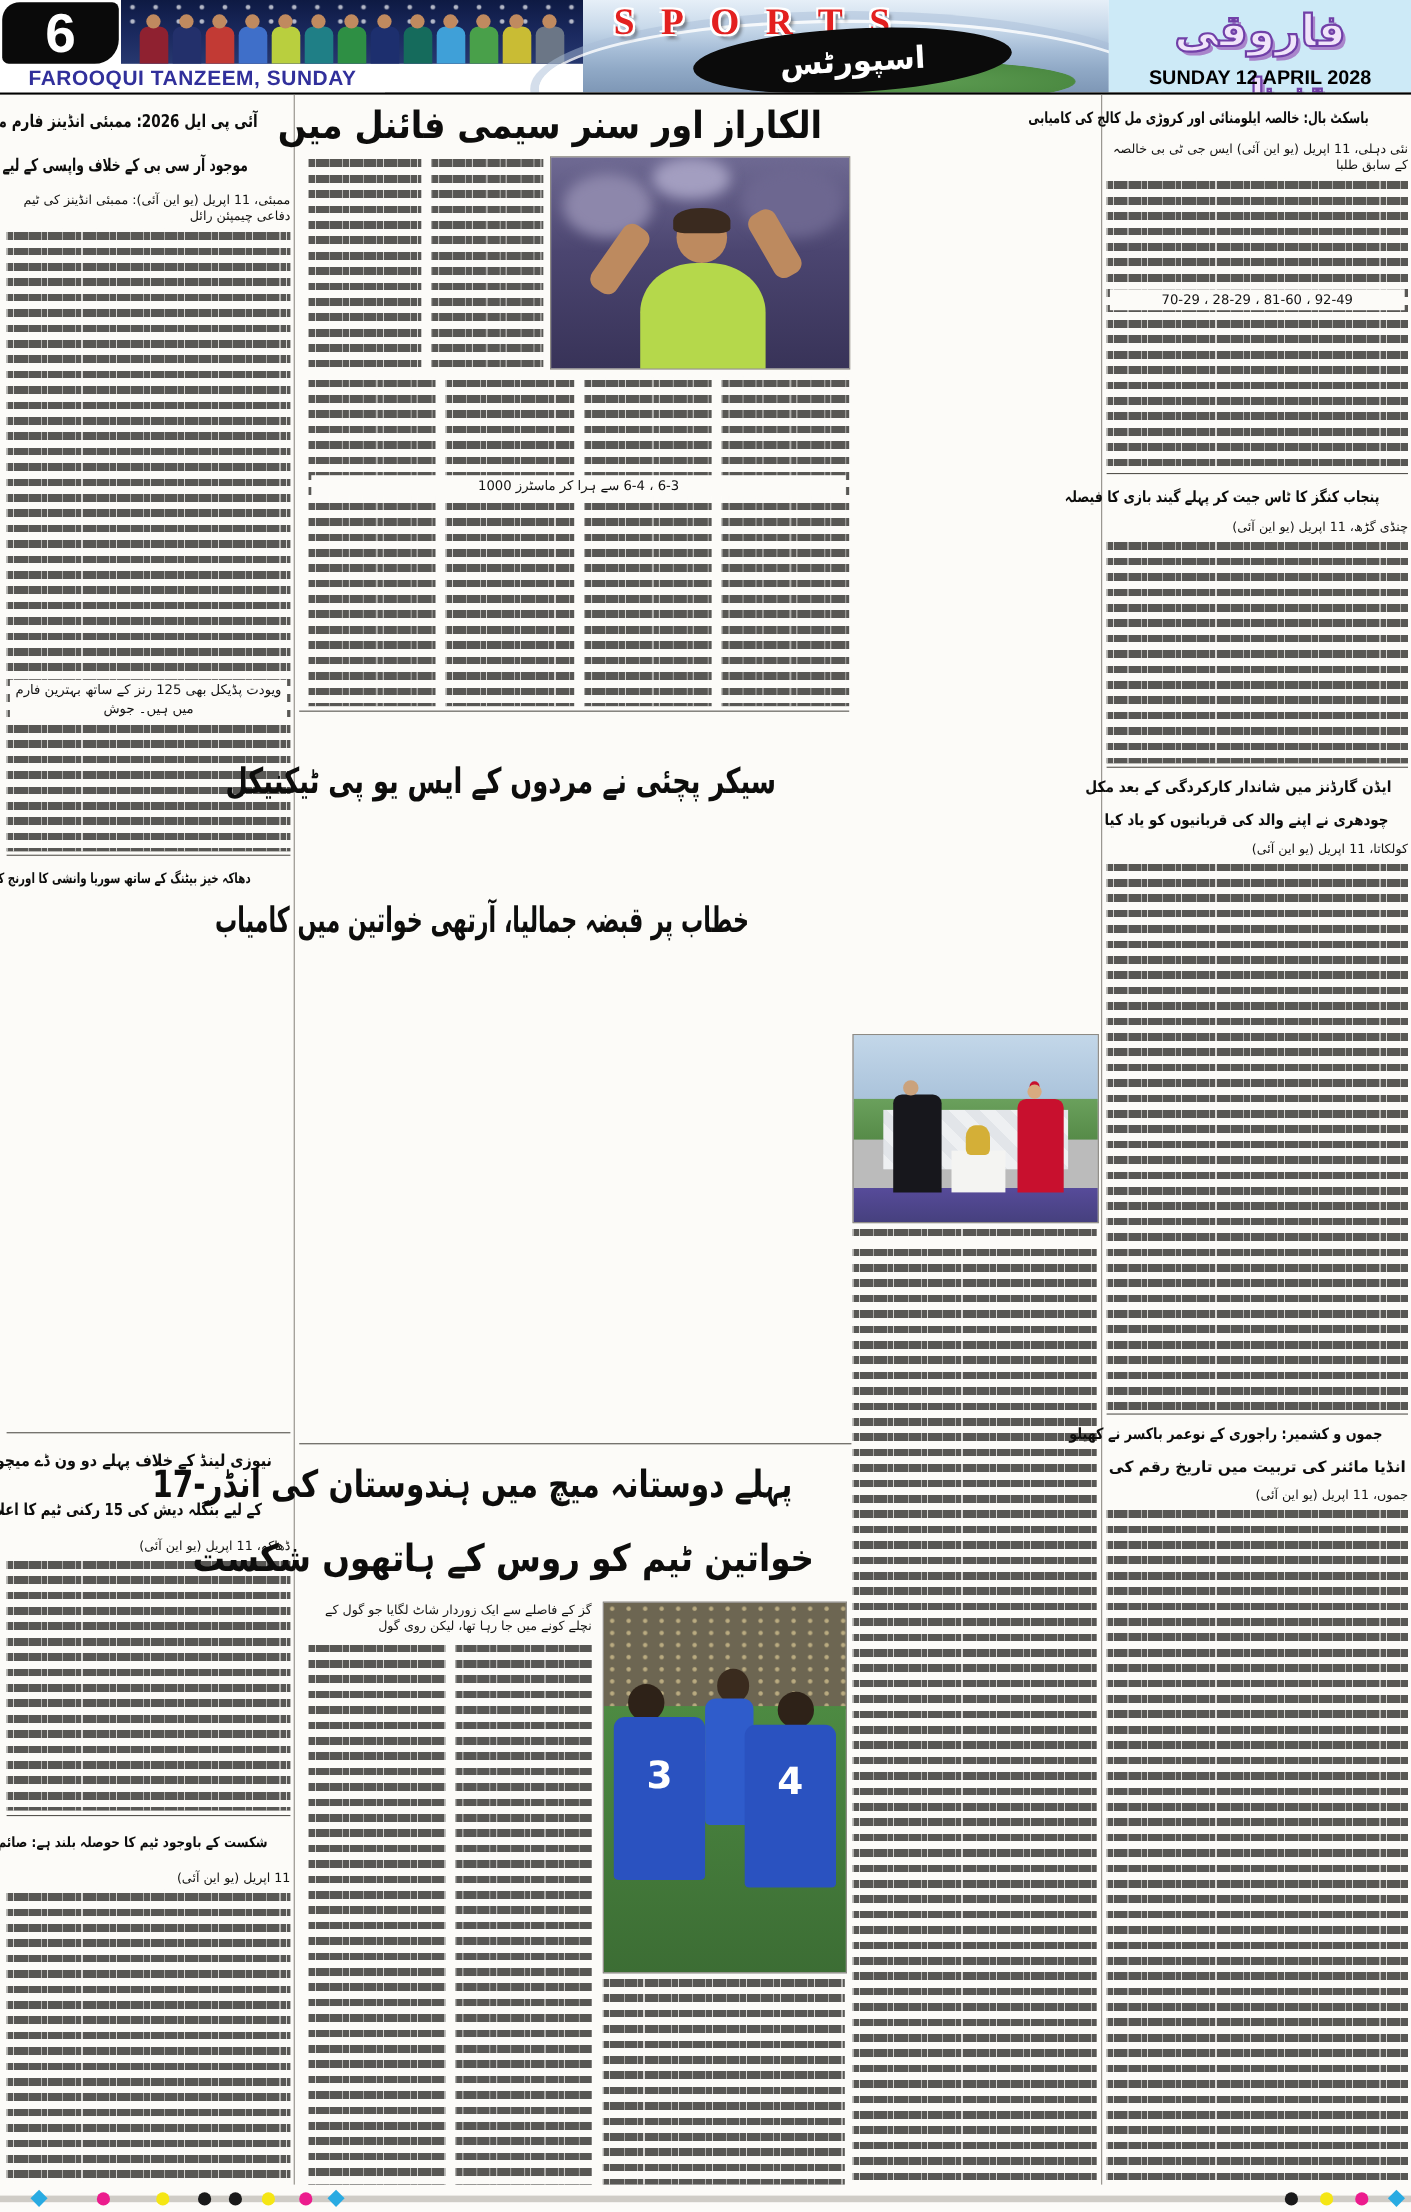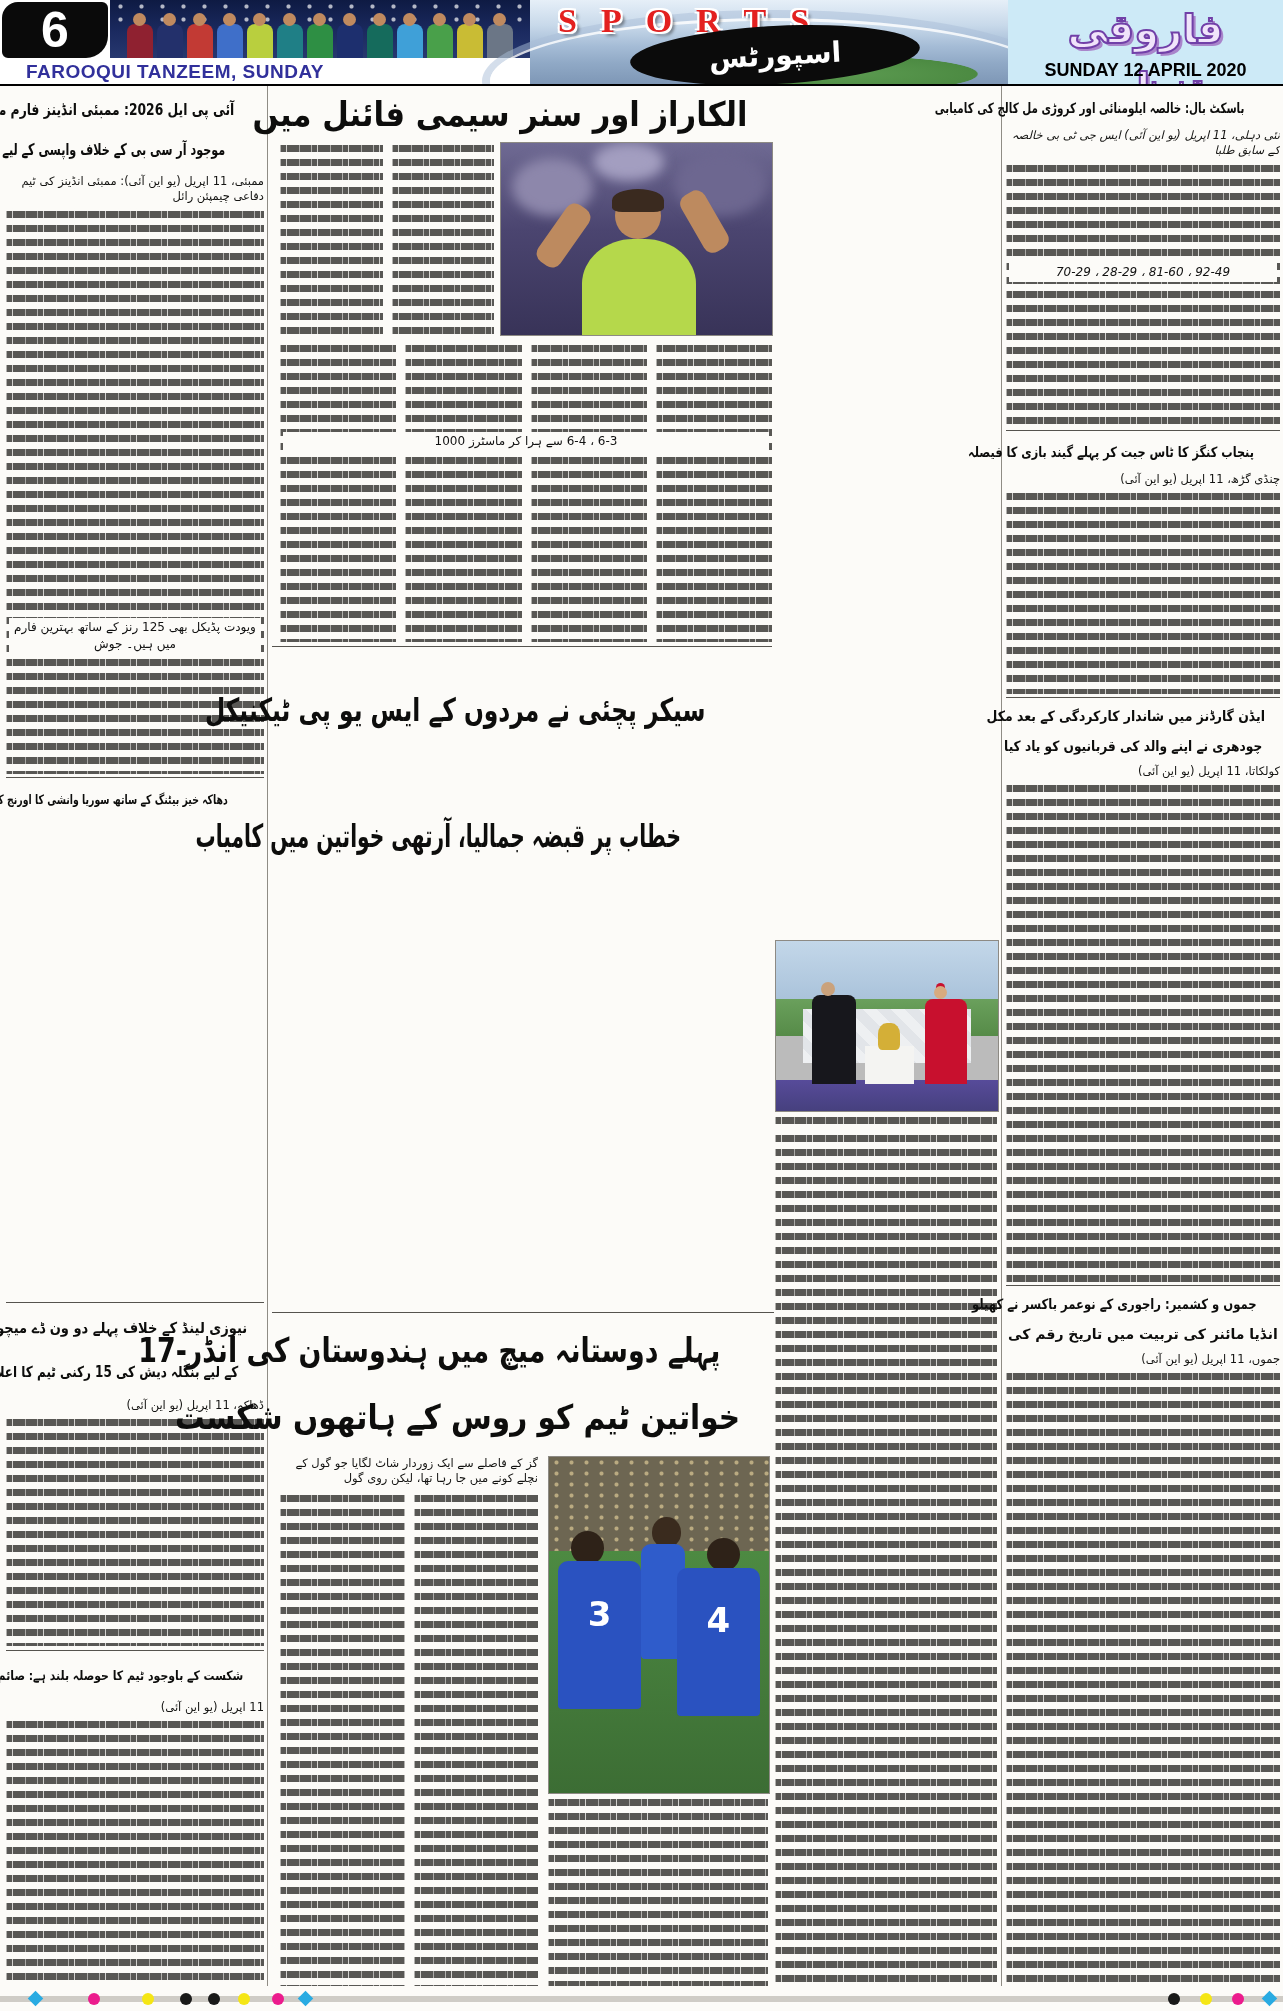--- a/index.html
+++ b/index.html
@@ -113,21 +113,21 @@
       <div id="urblob">
         <span>اسپورٹس</span>
       </div>
     </div>
     <div id="numbox">
       <span>6</span>
     </div>
     <div id="mast">FAROOQUI TANZEEM, SUNDAY</div>
     <div id="logo-panel">
       <div id="logo-ur">فاروقی تنظیم</div>
-      <div id="datebar">SUNDAY 12 APRIL 2020</div>
+      <div id="datebar">SUNDAY 12 APRIL 2028</div>
     </div>
   </div>
   <div id="hdr-line"></div>
 
   <div class="vline" style="left:267px;top:86px;height:1900px;"></div>
   <div class="vline" style="left:1001px;top:86px;height:1900px;"></div>
   <div class="hline" style="left:6px;top:777px;width:258px;"></div>
   <div class="hline" style="left:6px;top:1302px;width:258px;"></div>
   <div class="hline" style="left:6px;top:1650px;width:258px;"></div>
   <div class="hline" style="left:1006px;top:430px;width:274px;"></div>
@@ -254,21 +254,21 @@
         <div class="sim"></div>
       </div>
   </div>
   <div class="body" style="left:775px;top:1398px;width:222px;height:588px;">
     <div class="colwrap" style="top:0;">
         <div class="sim"></div>
       </div>
   </div>
 
   <div class="hd sqz" style="left:1006px;top:90px;width:274px;font-size:14px;line-height:36px;--sx:.74;">باسکٹ بال: خالصہ ایلومنائی اور کروڑی مل کالج کی کامیابی</div>
-  <div class="body" style="left:1006px;top:128px;width:274px;height:300px;font-style:italic;">
+  <div class="body" style="left:1006px;top:128px;width:274px;height:300px;">
     <div class="lead">نئی دہلی، 11 اپریل (یو این آئی) ایس جی ٹی بی خالصہ کے سابق طلبا</div>
     <div class="colwrap" style="top:34px;">
         <div class="sim"></div>
       </div>
     <div class="fig" style="top:45%;">92-49 ، 81-60 ، 28-29 ، 70-29</div>
   </div>
 
   <div class="hd sqz" style="left:1006px;top:434px;width:274px;font-size:14px;line-height:36px;--sx:.81;">پنجاب کنگز کا ٹاس جیت کر پہلے گیند بازی کا فیصلہ</div>
   <div class="body" style="left:1006px;top:472px;width:274px;height:222px;">
     <div class="lead">چنڈی گڑھ، 11 اپریل (یو این آئی)</div>

